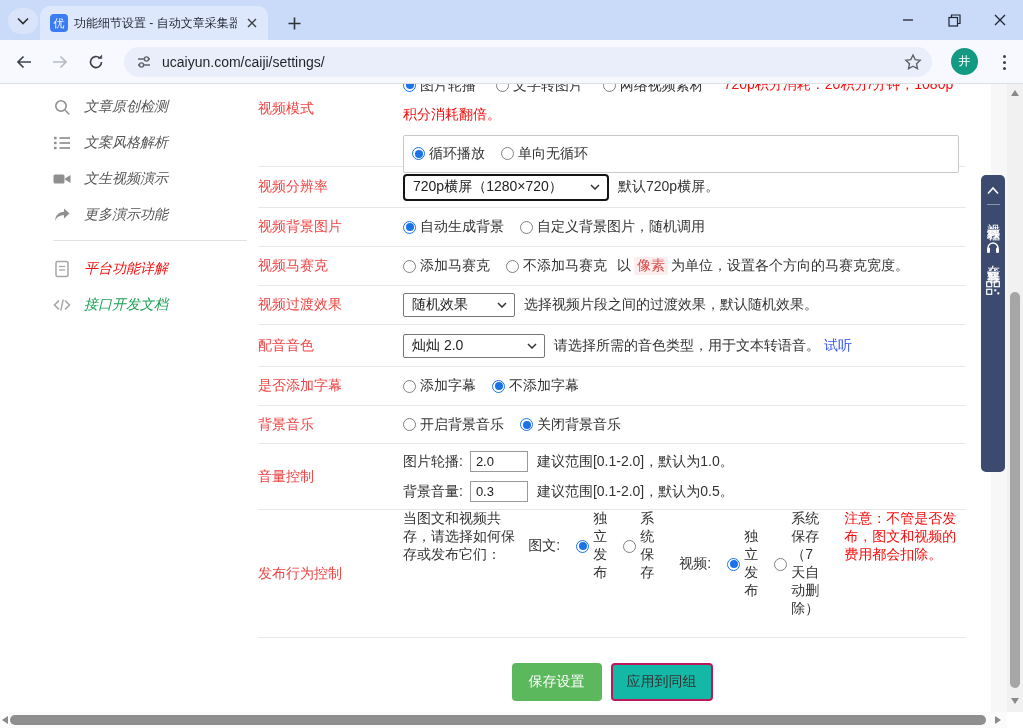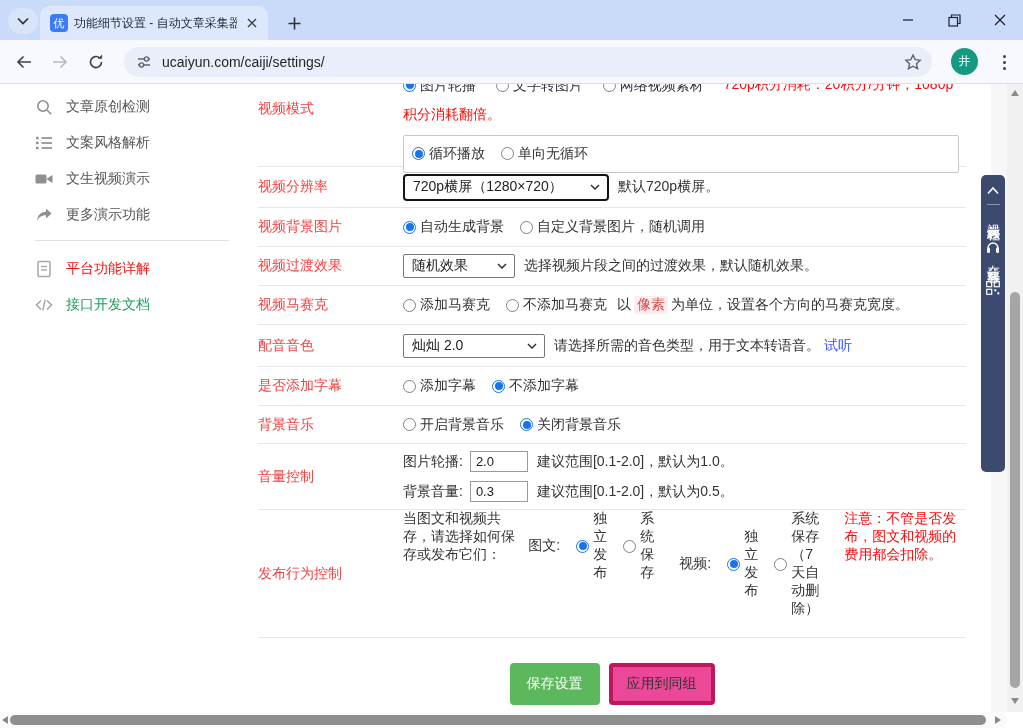--- a/index.html
+++ b/index.html
@@ -22,21 +22,21 @@
   .omnibox { position:absolute; left:124px; top:7px; width:808px; height:30px; border-radius:15px; background:#e9eefa; display:flex; align-items:center; padding:0 10px 0 12px; }
   .omni-url { flex:1; font-size:14px; color:#1f2328; margin-left:10px; white-space:nowrap; overflow:hidden; }
   .avatar { position:absolute; left:951px; top:8px; width:27px; height:27px; border-radius:50%; background:#149a83; color:#fff; font-size:12px; display:flex; align-items:center; justify-content:center; cursor:pointer; }
   .menu-dots { position:absolute; left:994px; top:10px; width:20px; height:24px; display:flex; flex-direction:column; align-items:center; justify-content:center; gap:3px; cursor:pointer; }
   .menu-dots i { width:3px; height:3px; border-radius:50%; background:#3c4043; }
 
   
   .page { position:absolute; left:0; top:84px; width:1023px; height:644px; background:#fff; overflow:hidden; }
 
   
-  .sidebar { position:absolute; left:35px; top:5px; width:194px; }
+  .sidebar { position:absolute; left:53px; top:5px; width:194px;font-style:italic; }
   .side-item { height:36px; display:flex; align-items:center; gap:13px; font-size:14px; color:#555; cursor:pointer; }
   .side-item svg { flex:0 0 18px; }
   .side-divider { border-top:1px solid #e2e2e2; margin:7px 0 10px 0; }
   .side-item.red { color:#f21414; }
   .side-item.green { color:#1ba055; }
 
   
   .content { position:absolute; left:258px; top:0; width:708px; font-size:14px; color:#333; }
   .row { display:flex; border-bottom:1px solid #e7e7e7; }
   .flabel { width:145px; flex:0 0 145px; color:#ef4444; display:flex; align-items:center; }
@@ -68,21 +68,21 @@
   .sel-resolution { width:206px; height:27px; border:2px solid #141414; border-radius:4px; }
   .sel-transition { width:112px; }
   .sel-voice { width:142px; }
   .hint { margin-left:9px; }
 
   .vol-input { width:58px; height:21px; border:1px solid #9a9a9a; font-size:13px; padding:1px 5px; color:#222; font-family:inherit; margin-left:7px; }
   .pub-prefix { width:48px; flex:0 0 48px; }
 
   .btn-row { display:flex; justify-content:center; gap:9px; padding-top:25px; }
   .btn-save { background:#5cb85c; color:#fff; border:none; border-radius:4px; font-size:14px; padding:8px 17px; cursor:pointer; font-family:inherit; }
-  .btn-apply { background:#ec4899; color:#333; border:4px solid #be185d; border-radius:4px; font-size:14px; padding:8px 14px; cursor:pointer; font-family:inherit; }
+  .btn-apply { background:#14b8a6; color:#333; border:2px solid #be185d; border-radius:4px; font-size:14px; padding:8px 14px; cursor:pointer; font-family:inherit; }
 
   
   .float-panel { position:absolute; left:981px; top:91px; width:24px; height:297px; background:#3b4a6e; border-radius:5px; z-index:5; display:flex; flex-direction:column; align-items:center; padding:10px 0; color:#fff; }
   .fp-divider { width:13px; border-top:1px solid #8b95ad; margin:8px 0; }
   .fp-vtext { writing-mode:vertical-rl; text-orientation:upright; font-size:13px; line-height:24px; letter-spacing:2px; cursor:pointer; }
   .fp-icon { margin:1px 0; cursor:pointer; }
 
   
   .inner-track { position:absolute; left:991px; top:0; width:16px; height:628px; background:#f7f7f7; }
   .v-scroll { position:absolute; left:1007px; top:0; width:16px; height:628px; background:#f1f1f1; z-index:6; }
@@ -281,47 +281,47 @@
             <i></i>
             <span>自动生成背景</span>
           </span>
         <span class="radio">
             <i></i>
             <span>自定义背景图片，随机调用</span>
           </span>
       </div>
     </div>
 
+    <div class="row r4">
+      <div class="flabel">视频马赛克</div>
+      <div class="ctrl">
+        <span class="radio">
+            <i></i>
+            <span>添加马赛克</span>
+          </span>
+        <span class="radio" style="margin-right:10px;">
+            <i class="chk"></i>
+            <span>不添加马赛克</span>
+          </span>
+        <span>以</span>
+        <span class="hl-pixel">像素</span>
+        <span>为单位，设置各个方向的马赛克宽度。</span>
+      </div>
+    </div>
+
     <div class="row r5">
       <div class="flabel">视频过渡效果</div>
       <div class="ctrl">
         <span class="sel sel-transition">
           <span>随机效果</span>
           <svg width="10" height="6" viewBox="0 0 10 6">
               <polyline points="1,1 5,5 9,1" fill="none" stroke="#333" stroke-width="1.5"></polyline>
             </svg>
         </span>
         <span class="hint">选择视频片段之间的过渡效果，默认随机效果。</span>
-      </div>
-    </div>
-
-    <div class="row r4">
-      <div class="flabel">视频马赛克</div>
-      <div class="ctrl">
-        <span class="radio">
-            <i></i>
-            <span>添加马赛克</span>
-          </span>
-        <span class="radio" style="margin-right:10px;">
-            <i class="chk"></i>
-            <span>不添加马赛克</span>
-          </span>
-        <span>以</span>
-        <span class="hl-pixel">像素</span>
-        <span>为单位，设置各个方向的马赛克宽度。</span>
       </div>
     </div>
 
     <div class="row r6">
       <div class="flabel">配音音色</div>
       <div class="ctrl">
         <span class="sel sel-voice">
           <span>灿灿 2.0</span>
           <svg width="10" height="6" viewBox="0 0 10 6">
               <polyline points="1,1 5,5 9,1" fill="none" stroke="#333" stroke-width="1.5"></polyline>

